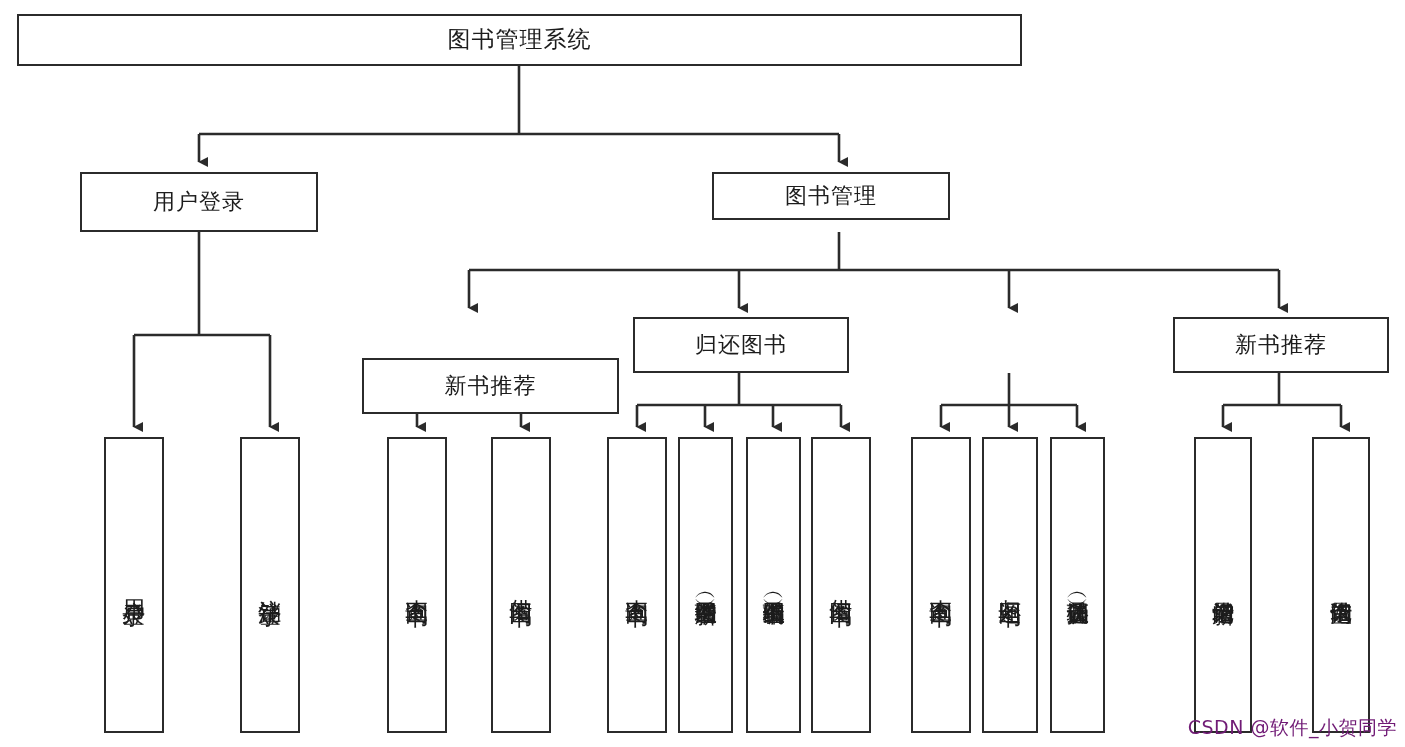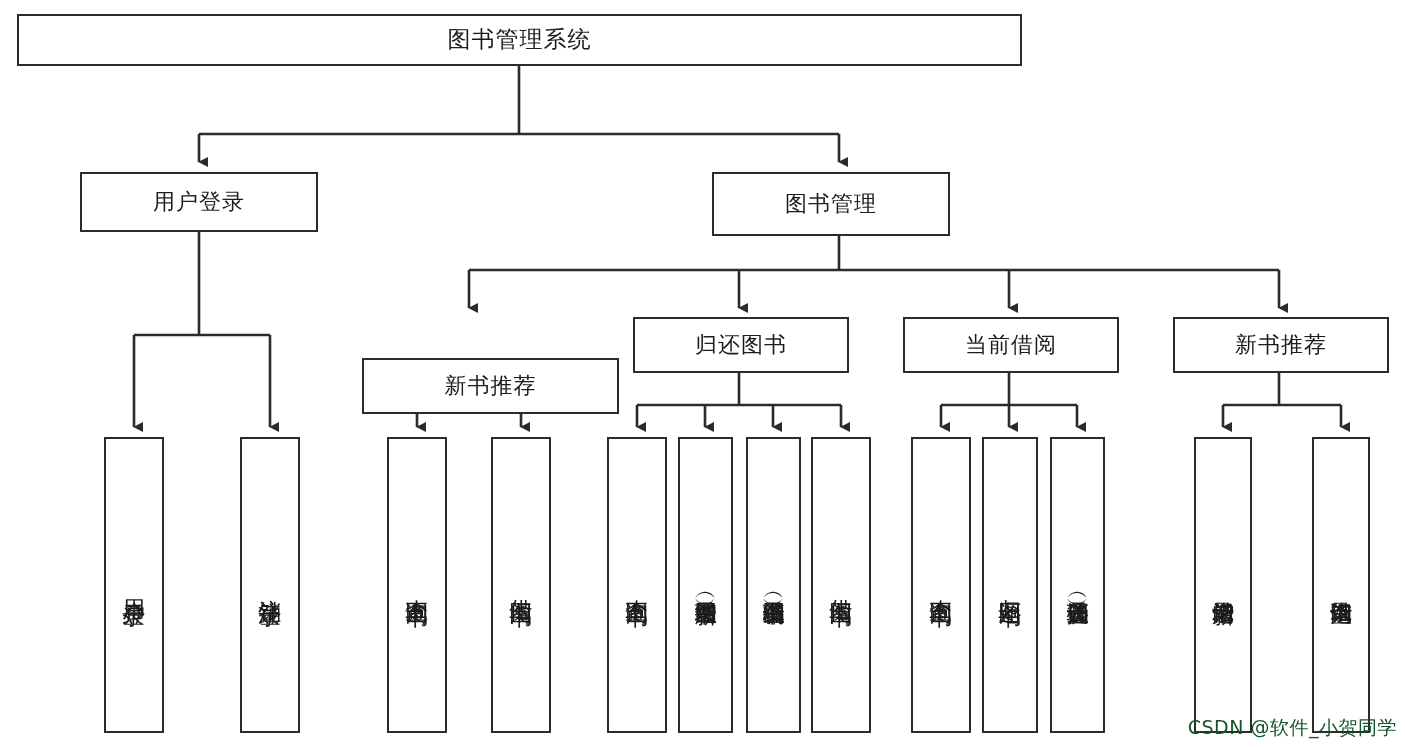--- a/index.html
+++ b/index.html
@@ -63,21 +63,21 @@
   .node.vert.tight .vlabel {
     font-size: 22px;
     line-height: 1.2;
     letter-spacing: 0px;
   }
   .watermark {
     position: absolute;
     right: 8px;
     bottom: 6px;
     font-size: 19px;
-    color: #14532d;
+    color: #701a75;
     letter-spacing: 0.5px;
     white-space: nowrap;
     font-family: "DejaVu Sans", "Liberation Sans", sans-serif;
   }
 </style>
 </head>
 <body>
 
 <div id="canvas">
 
@@ -131,33 +131,30 @@
     </g>
   </svg>
 
   <div class="node horiz root" style="left:17px; top:14px; width:1005px; height:52px;">
     <span>图书管理系统</span>
   </div>
 
   <div class="node horiz" style="left:80px; top:172px; width:238px; height:60px;">
     <span>用户登录</span>
   </div>
-  <div class="node horiz" style="left:712px; top:172px; width:238px; height:64px;">
+  <div class="node horiz" style="left:712px; top:172px; width:238px; height:48px;">
     <span>图书管理</span>
   </div>
 
   <div class="node horiz" style="left:362px; top:317px; width:257px; height:56px;margin-top:41px;">
     <span>新书推荐</span>
   </div>
   <div class="node horiz" style="left:633px; top:317px; width:216px; height:56px;">
     <span>归还图书</span>
   </div>
-  <div class="node horiz" style="left:903px; top:317px; width:216px; height:56px;">
-    <span>当前借阅</span>
-  </div>
   <div class="node horiz" style="left:1173px; top:317px; width:216px; height:56px;">
     <span>新书推荐</span>
   </div>
 
   <div class="node vert" style="left:104px; top:437px; width:60px; height:296px;">
     <span class="vlabel">用户登录</span>
   </div>
   <div class="node vert" style="left:240px; top:437px; width:60px; height:296px;">
     <span class="vlabel">注销登录</span>
   </div>

